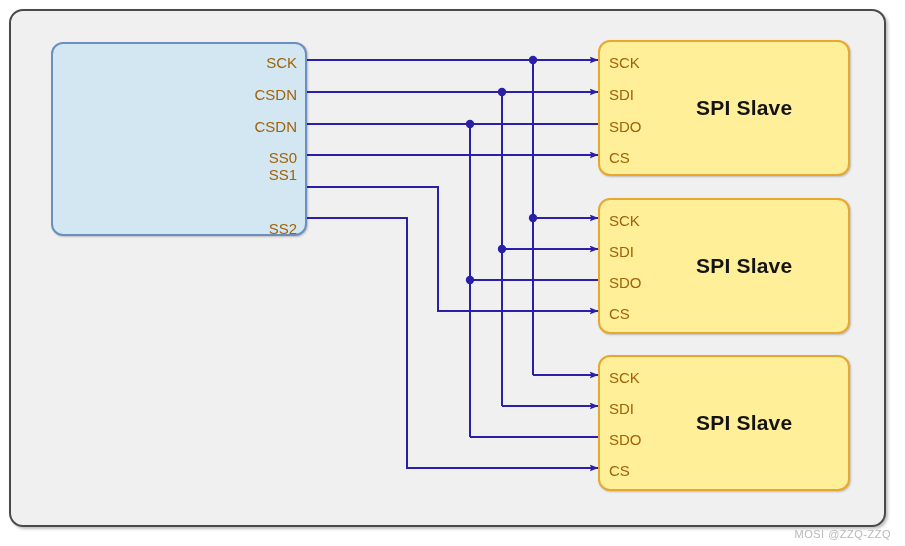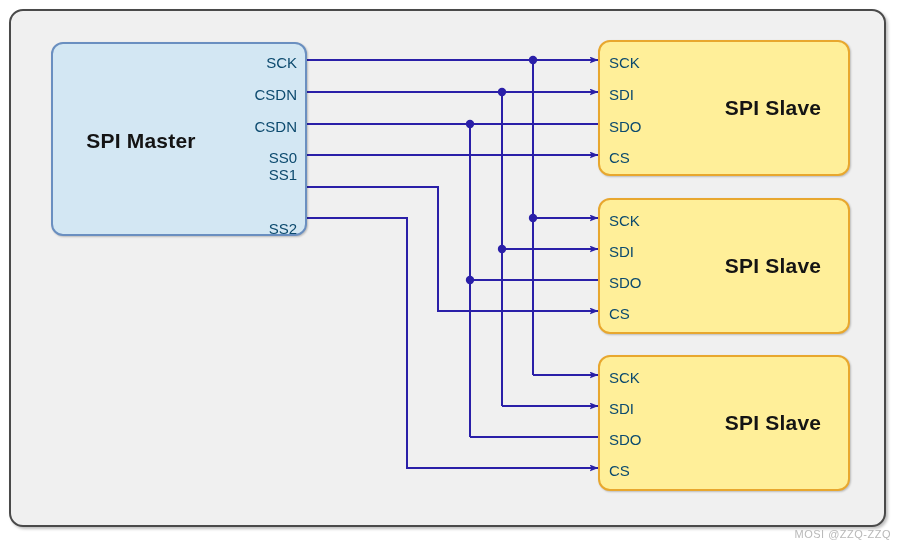--- a/index.html
+++ b/index.html
@@ -69,29 +69,28 @@
   .master-title {
     left: 0;
     width: 205px;
     text-align: center;
     top: 127px;
     transform: translateY(-50%);
   }
   .slave-title {
     left: 96px;
     width: 154px;
-    text-align: center;
     top: 50%;
     transform: translateY(-50%);
   }
   
   .pin-label {
     position: absolute;
     font-size: 15px;
-    color: #0c4a6e;
+    color: #a16207;
     white-space: nowrap;
     transform: translateY(-50%);
   }
   .pin-right {
     right: 8px;
     text-align: right;
   }
   .pin-left {
     left: 9px;
     text-align: left;
@@ -140,21 +139,20 @@
       <polyline points="307,218 407,218 407,468 598,468" fill="none" stroke="#2a1fa8" stroke-width="2.6" shape-rendering="crispEdges" marker-end="url(#arrow-r)"></polyline>
       <circle cx="533" cy="60" r="4.2" fill="#2a1fa8"></circle>
       <circle cx="533" cy="218" r="4.2" fill="#2a1fa8"></circle>
       <circle cx="502" cy="92" r="4.2" fill="#2a1fa8"></circle>
       <circle cx="502" cy="249" r="4.2" fill="#2a1fa8"></circle>
       <circle cx="470" cy="124" r="4.2" fill="#2a1fa8"></circle>
       <circle cx="470" cy="280" r="4.2" fill="#2a1fa8"></circle>
     </svg>
 
   <div class="block master-block" id="master-block" style="left: 51px; top: 42px; width: 256px; height: 194px; background: rgb(211, 231, 243); border-color: rgb(106, 143, 192);">
-    <div class="block-title master-title" style="top: 97px; width: 176px;">SPI Master</div>
   <div class="pin-label pin-right" style="top: 18px;">SCK</div>
       <div class="pin-label pin-right" style="top: 50px;">CSDN</div>
       <div class="pin-label pin-right" style="top: 82px;">CSDN</div>
       <div class="pin-label pin-right" style="top: 113px; text-align: right;">SS0</div>
       <div class="pin-label pin-right" style="top: 130px;">SS1</div>
       <div class="pin-label pin-right" style="top: 184px;">SS2</div>
     </div>
 
   <div class="block slave-block" id="slave-block-0" style="left: 598px; top: 40px; width: 252px; height: 136px; background: rgb(255, 239, 153); border-color: rgb(232, 167, 46);">
     <div class="block-title slave-title">SPI Slave</div>

